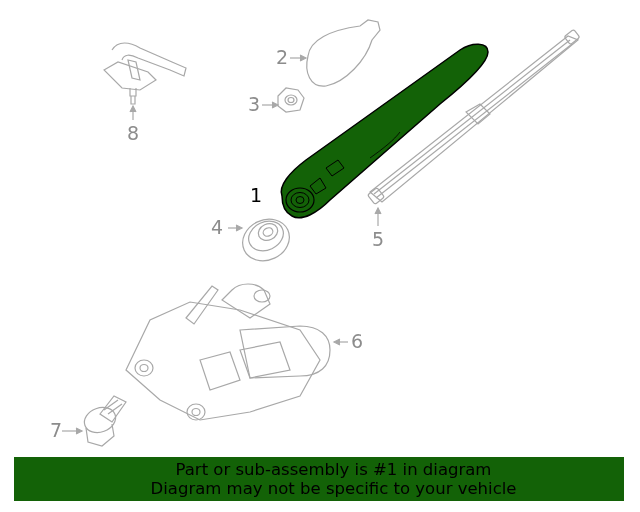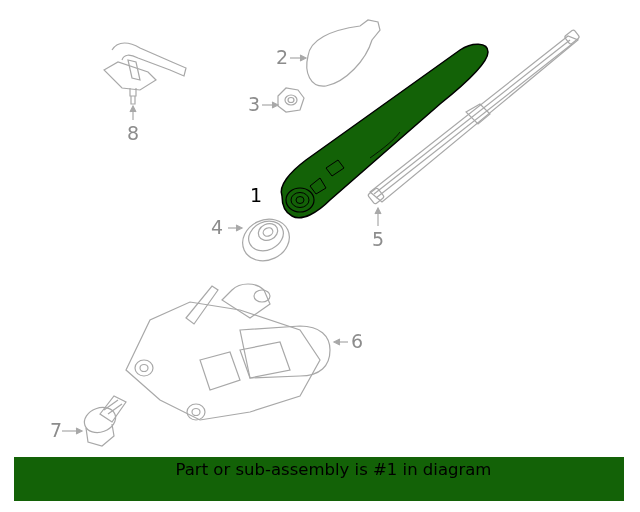--- a/index.html
+++ b/index.html
@@ -106,13 +106,14 @@
   <span class="callout" style="left:248px;top:95px;">3</span>
   <span class="callout" style="left:211px;top:218px;">4</span>
   <span class="callout" style="left:372px;top:230px;">5</span>
   <span class="callout" style="left:351px;top:332px;">6</span>
   <span class="callout" style="left:50px;top:421px;">7</span>
   <span class="callout" style="left:127px;top:124px;">8</span>
 </div>
 
 <div id="banner">
   <div>Part or sub-assembly is #1 in diagram</div>
+  <div>Diagram may not be specific to your vehicle</div>
 </div>
 
 </body></html>

